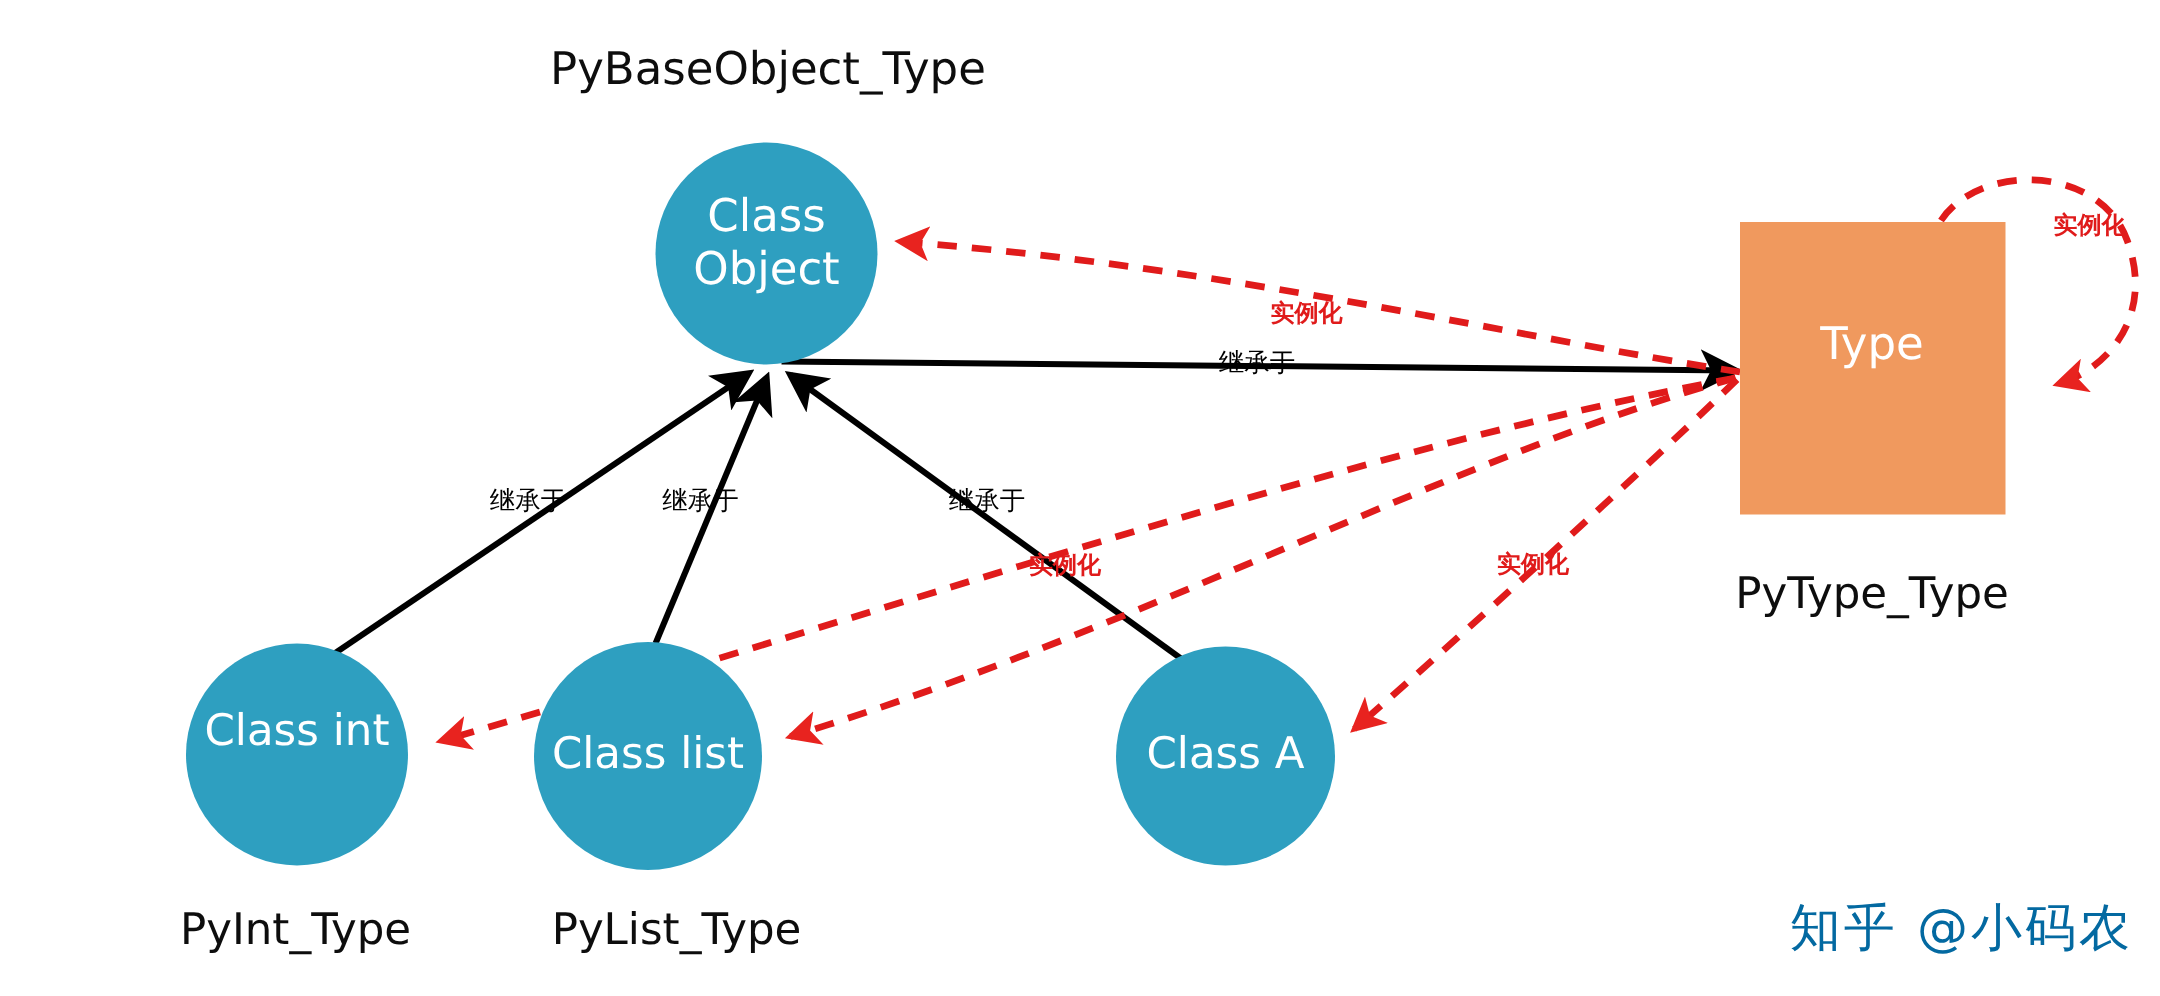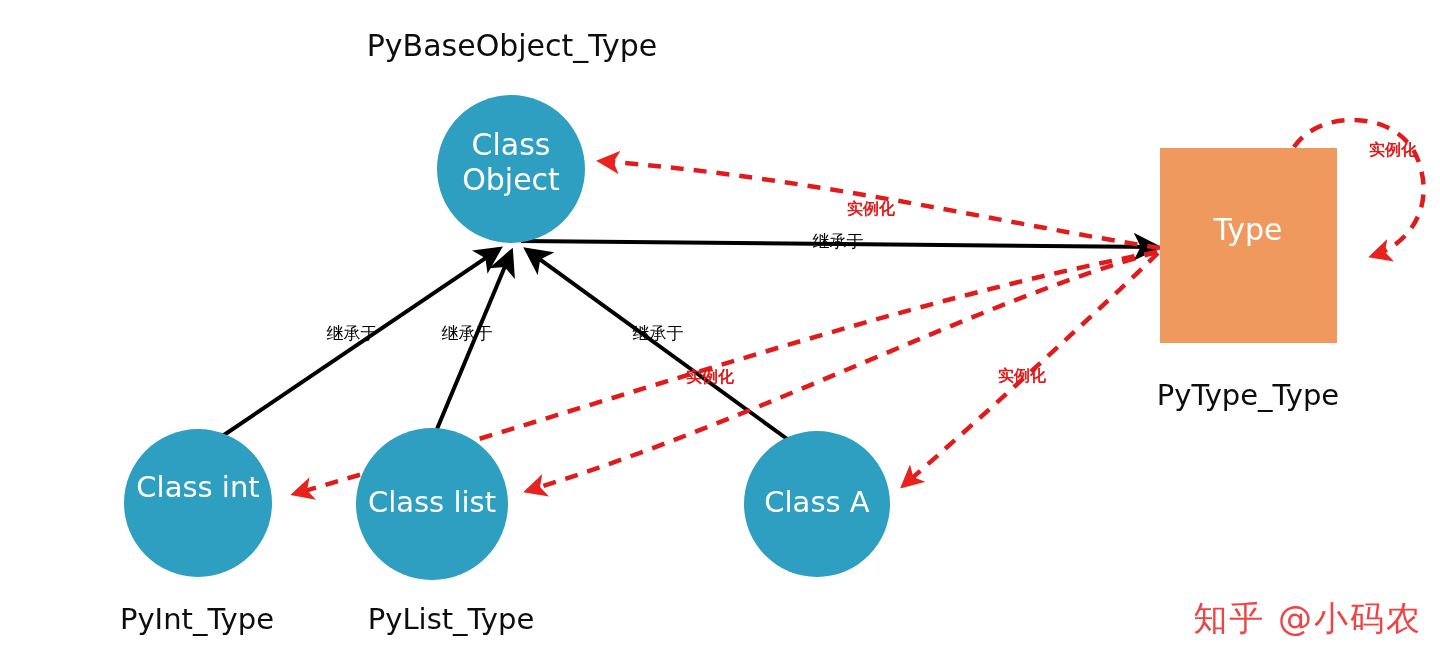--- a/index.html
+++ b/index.html
@@ -70,21 +70,21 @@
   .circle-node {
     fill: #2e9fc0;
   }
   .rect-node {
     fill: #f0995e;
   }
   .watermark {
     position: absolute;
     right: 18px;
     bottom: 22px;
-    color: #ef4444;
+    color: #0369a1;
     font-size: 34px;
     font-family: "DejaVu Sans", "Liberation Sans", sans-serif;
     letter-spacing: 2px;
     white-space: nowrap;
     user-select: none;
   }
 </style>
 </head>
 <body>
 

